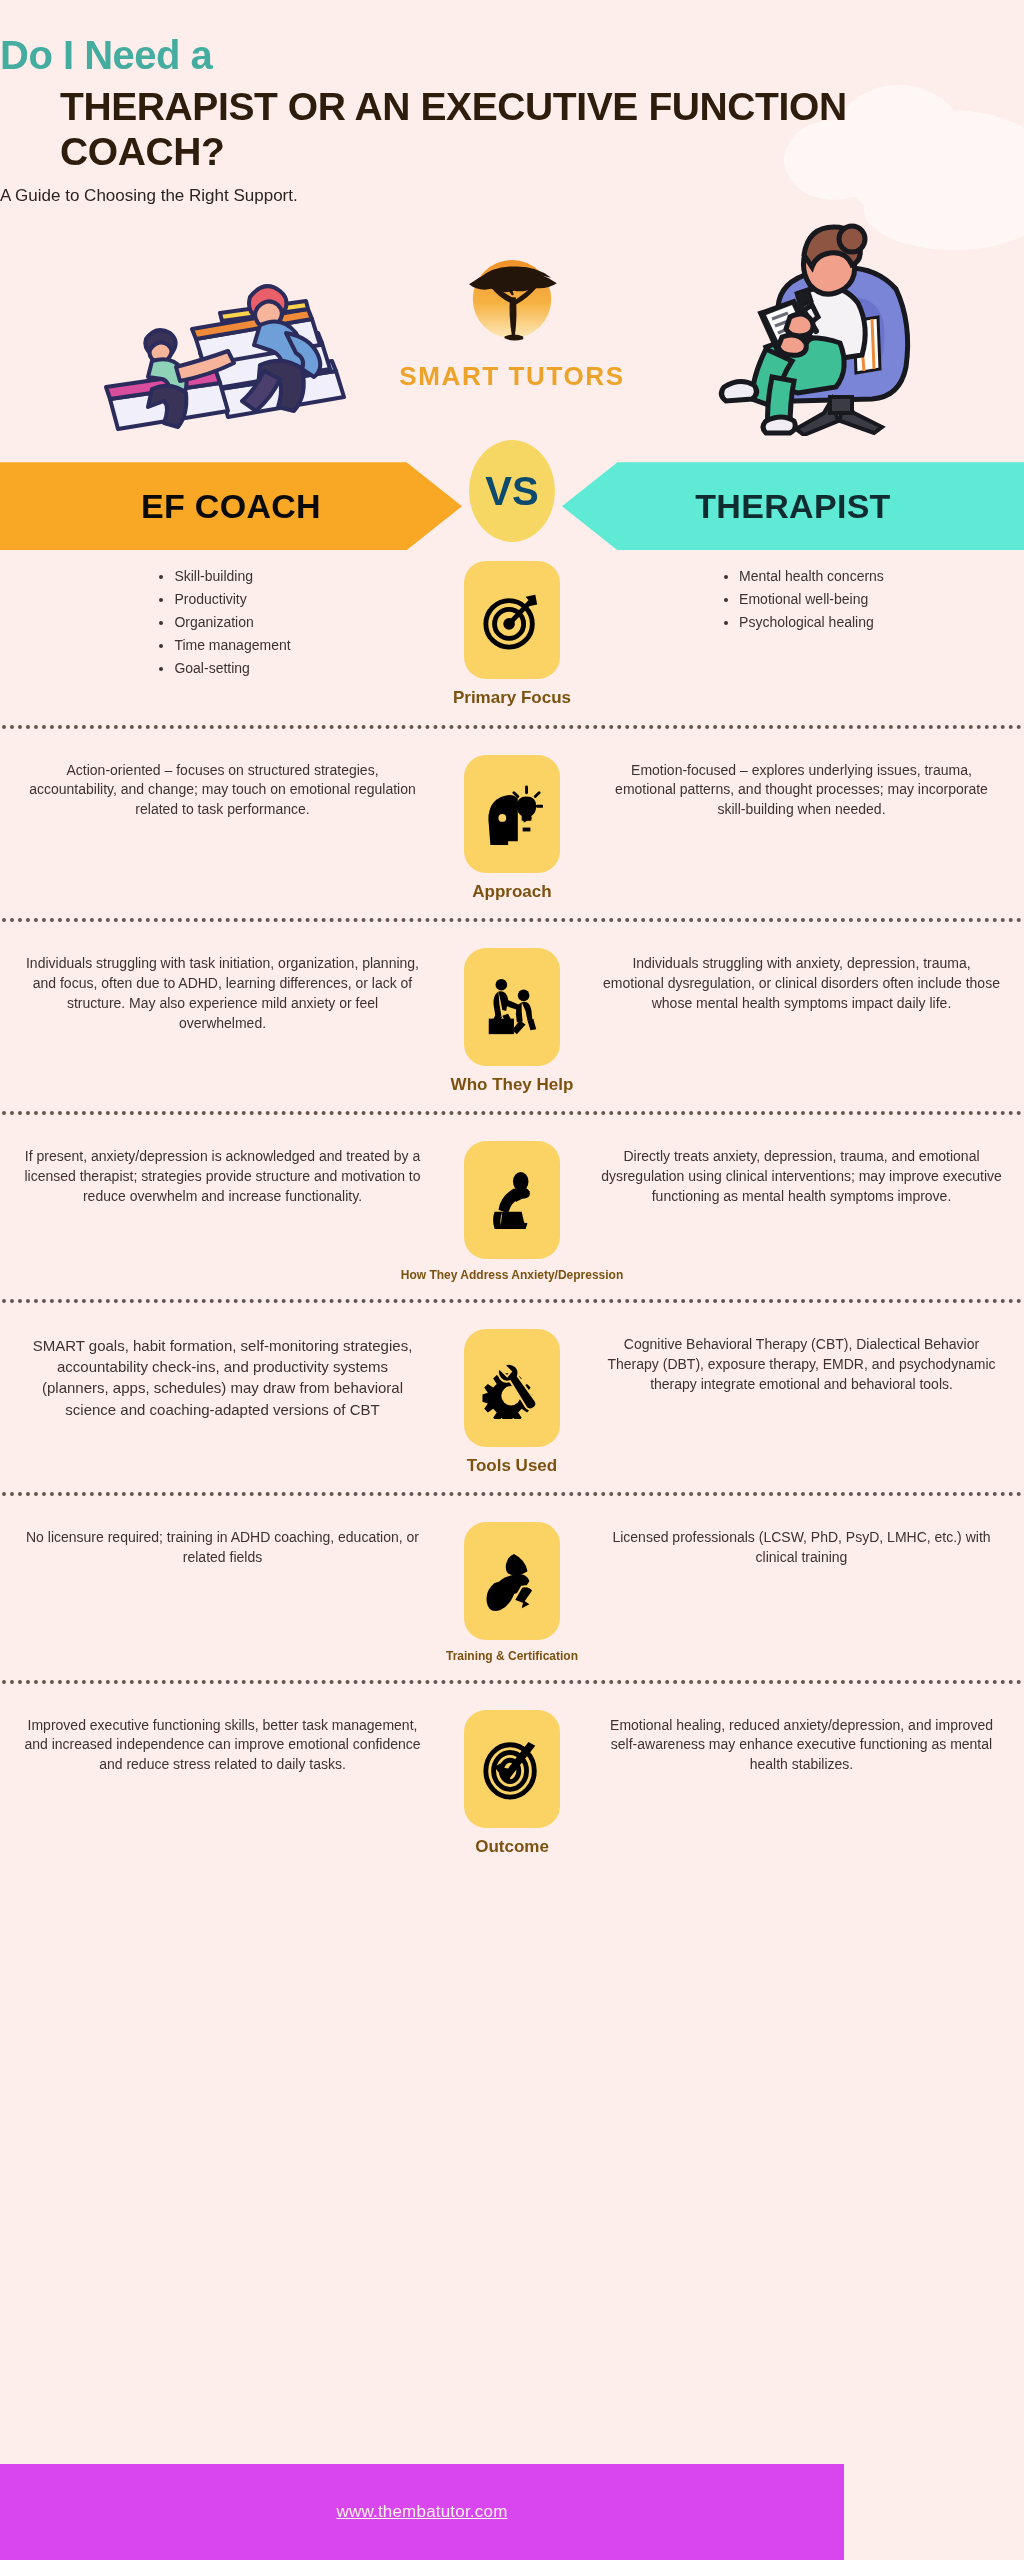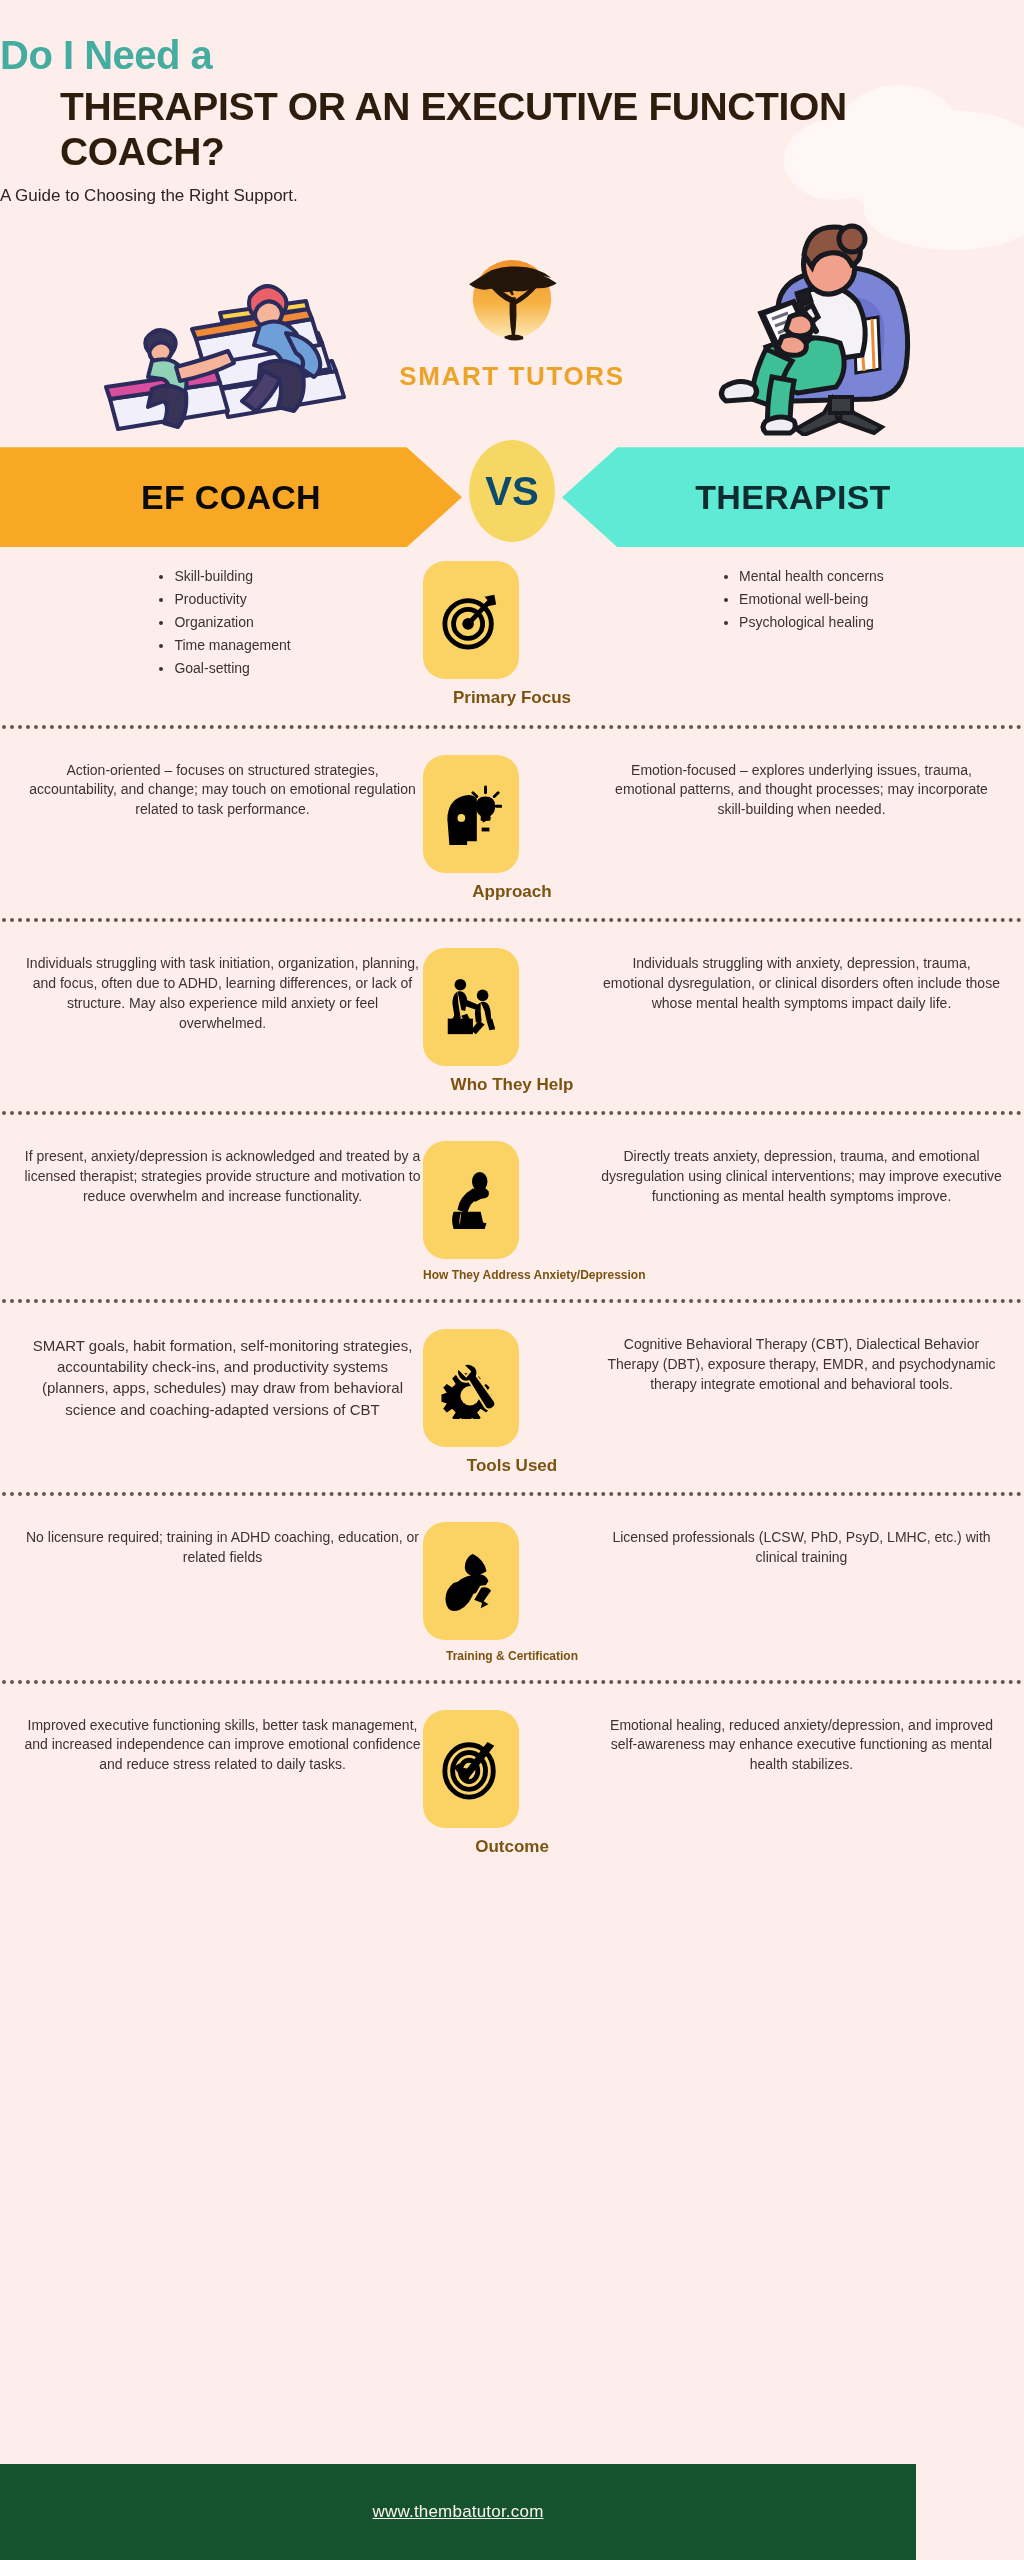--- a/index.html
+++ b/index.html
@@ -92,22 +92,22 @@
 
   
   .vs-band {
     position: relative;
     height: 88px;
     margin-top: 6px;
     z-index: 4;
   }
   .band-left, .band-right {
     position: absolute;
-    top: 0;
-    height: 100px;
+    top: 15px;
+    height: 88px;
     display: flex;
     align-items: center;
   }
   .band-left {
     left: 0;
     width: 462px;
     background: #f9a825;
     justify-content: center;
     clip-path: polygon(0 0, 88% 0, 100% 50%, 88% 100%, 0 100%);
   }
@@ -176,20 +176,21 @@
     display: inline-block;
     text-align: left;
     list-style: disc;
     padding-left: 20px;
   }
   .col ul li { margin-bottom: 3px; }
 
   .center-cell {
     display: flex;
     flex-direction: column;
+    align-items: center;
   }
   .icon-tile {
     width: 96px;
     height: 118px;
     border-radius: 22px;
     background: #fbd264;
     display: flex;
     align-items: center;
     justify-content: center;
   }
@@ -203,23 +204,23 @@
     white-space: nowrap;
     line-height: 1.2;
   }
   .cat-label.wide { font-size: 12px; }
 
   
   .footer {
     position: absolute;
     bottom: 0;
     left: 0;
-    width: 916px;
+    width: 844px;
     height: 96px;
-    background: #14532d;
+    background: #d946ef;
     display: flex;
     align-items: center;
     justify-content: center;
     z-index: 6;
   }
   .footer-link {
     font-size: 17px;
     color: #fdf3ec;
     text-decoration: underline;
     letter-spacing: .2px;

